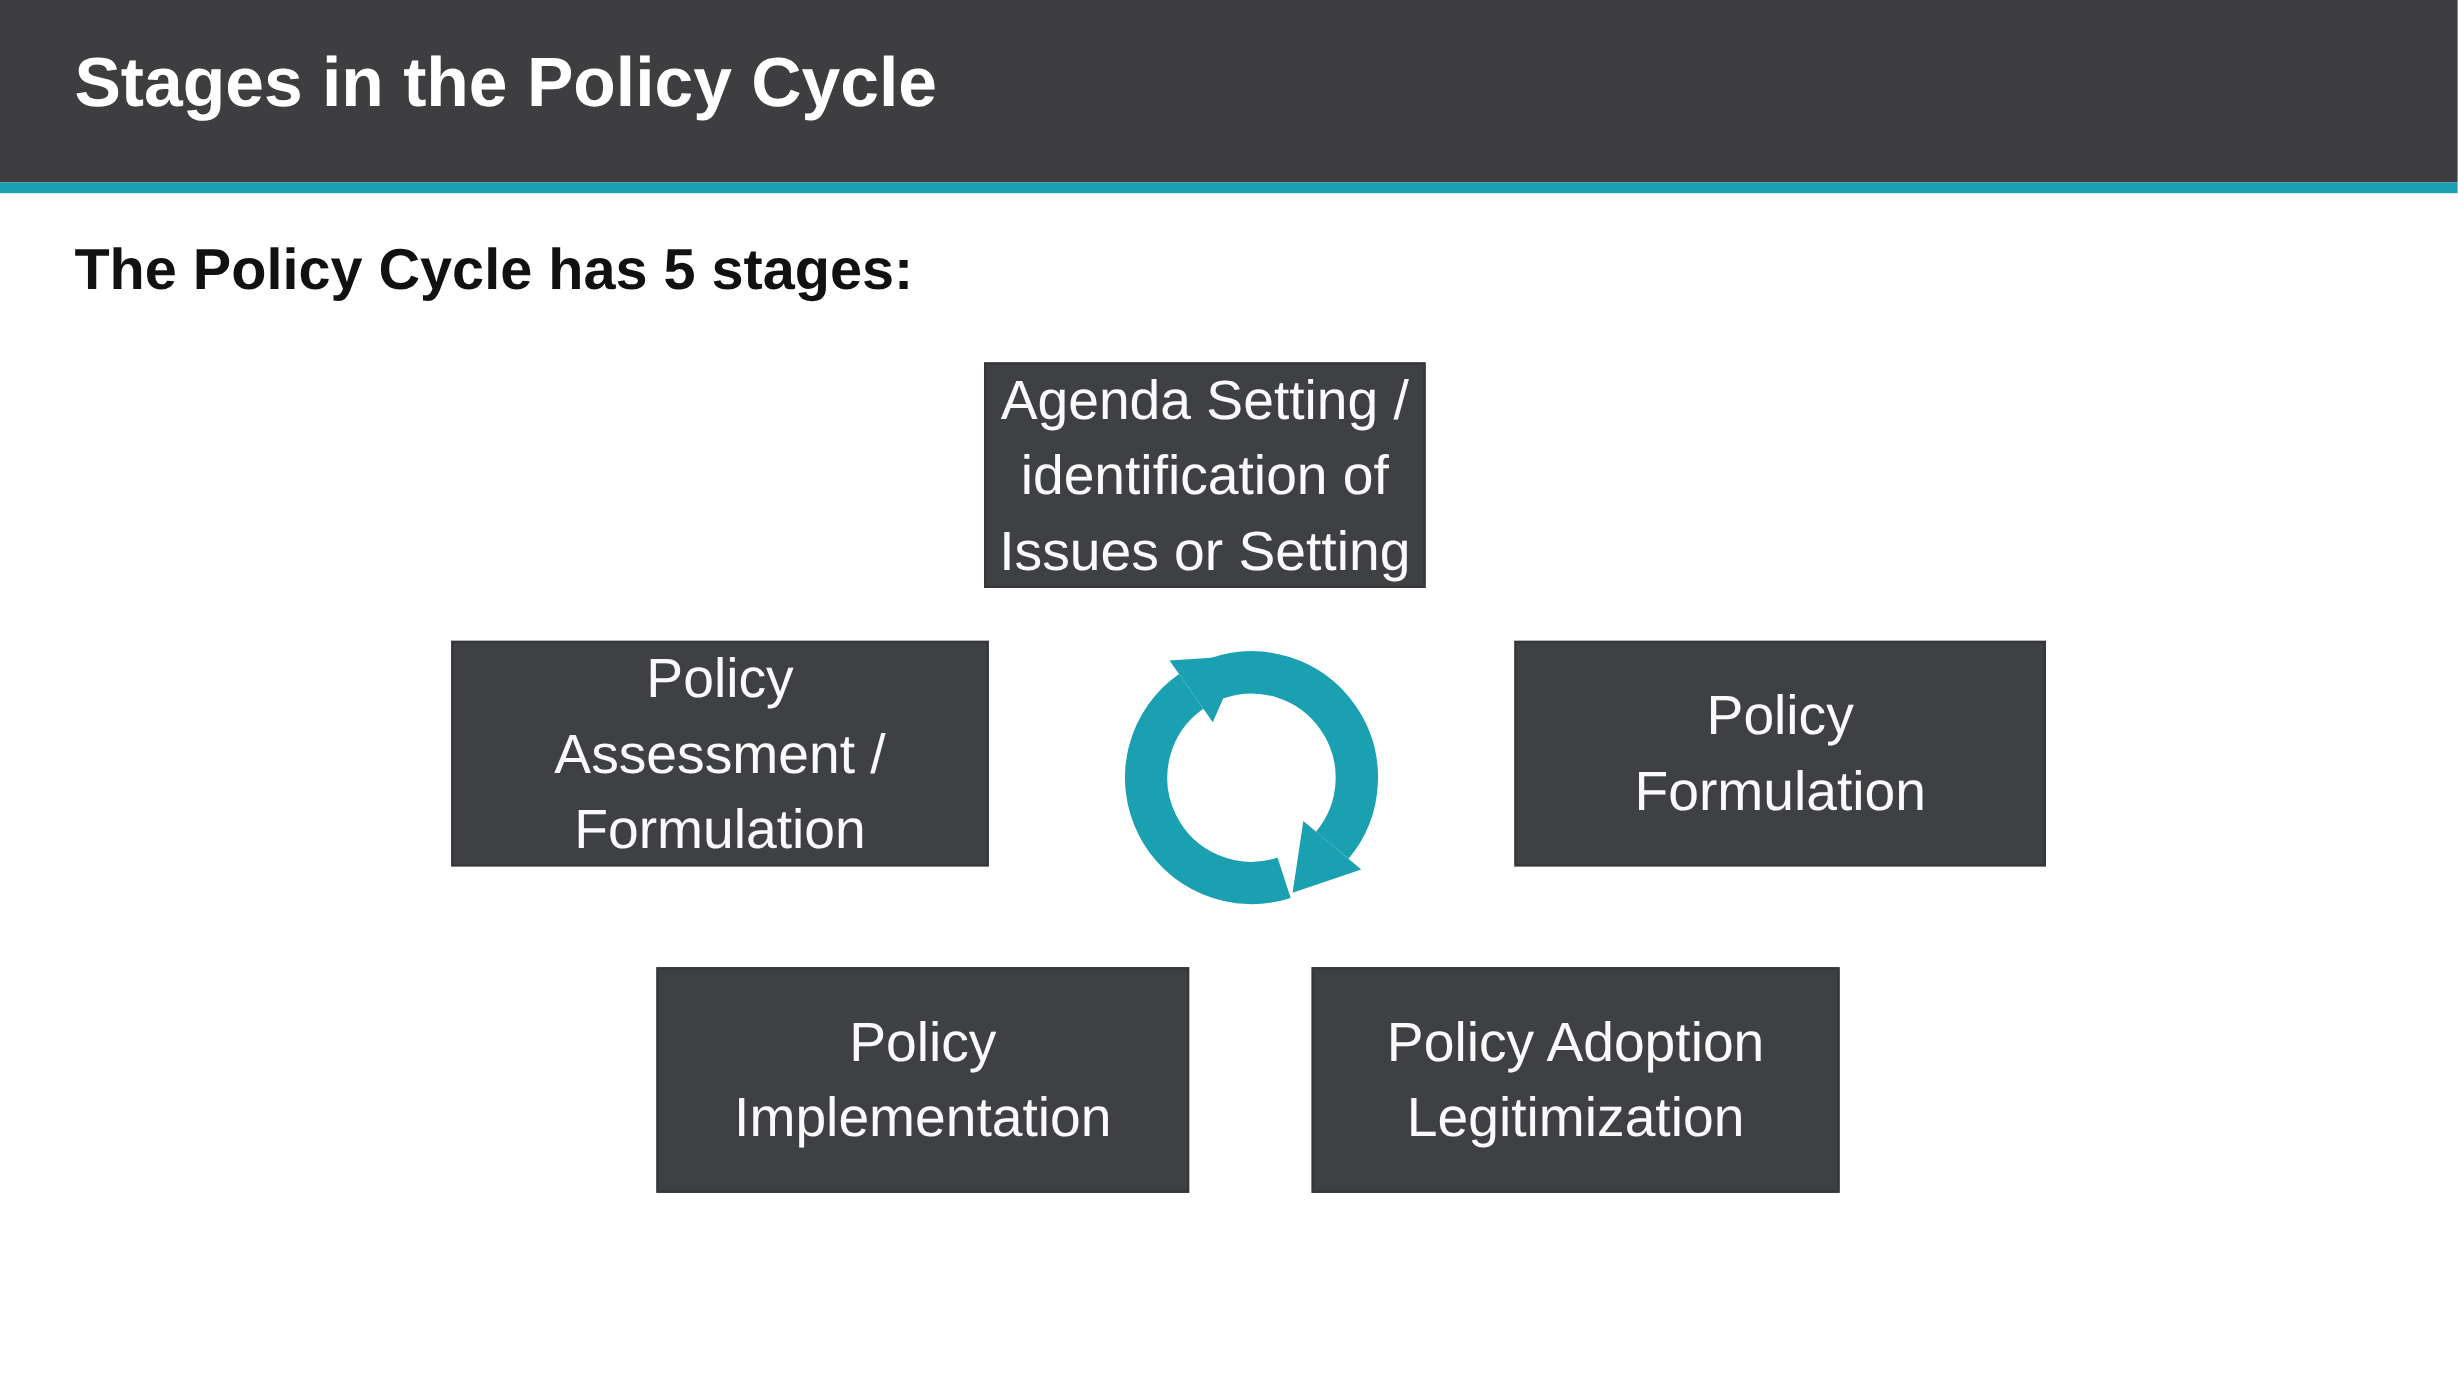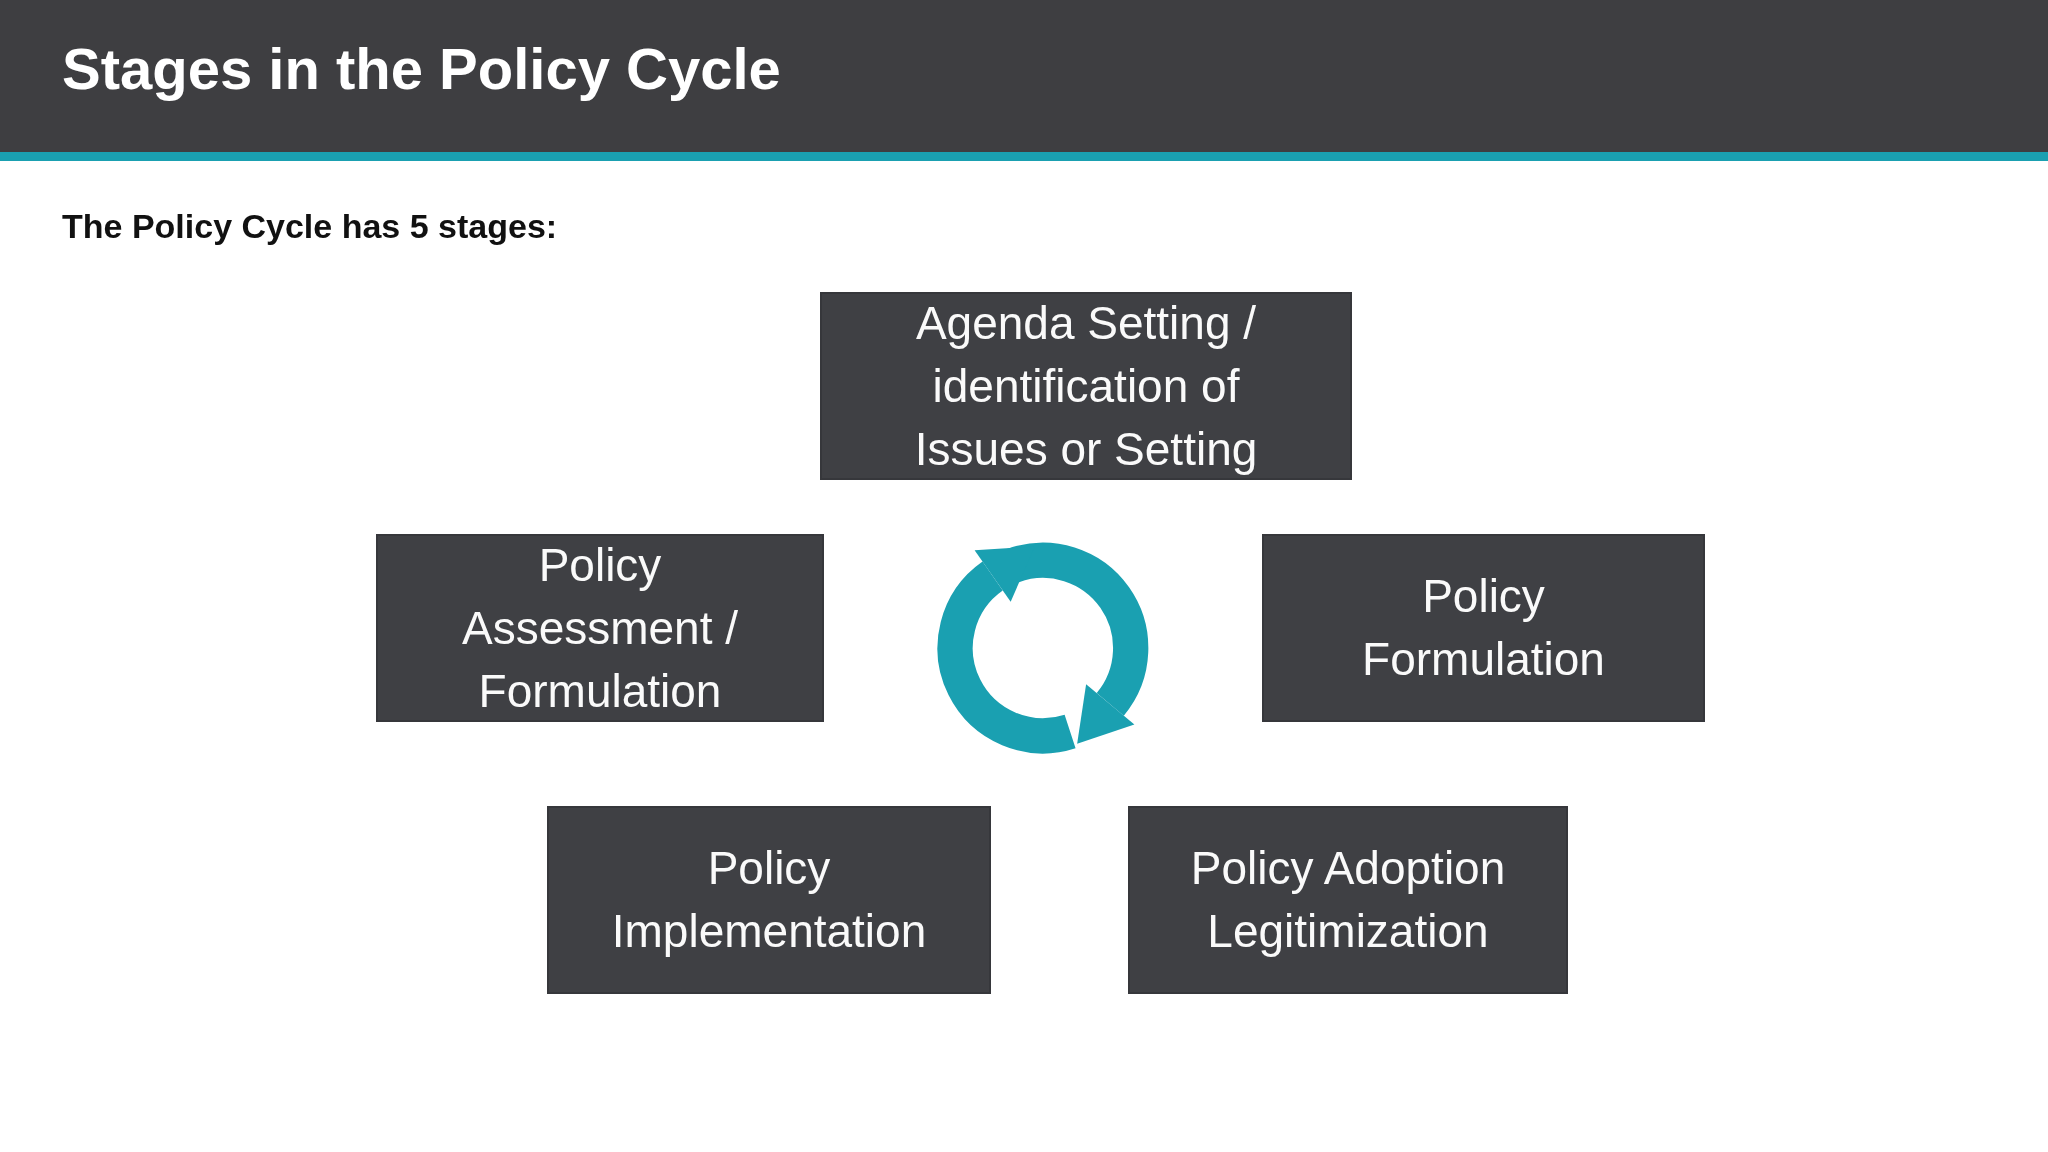--- a/index.html
+++ b/index.html
@@ -28,40 +28,40 @@
   }
   .accent-rule {
     position: absolute; left: 0; top: 152px;
     width: 2048px; height: 9px;
     background: var(--accent, #1AA0B1);
   }
   .subtitle {
     position: absolute; left: 62px; top: 196px;
     margin: 0;
     color: var(--subtitle-color, #111111);
-    font-size: 34px; font-weight: bold;
+    font-size: 48px; font-weight: bold;
     line-height: 60px;
     text-align: right;
   }
   .stage-box {
     position: absolute;
     background: var(--box-bg, #3F4044);
     border: 2px solid var(--box-border, #36373B);
     box-sizing: border-box;
     color: var(--box-text, #FAFAFA);
     font-size: 46px; line-height: 63px; font-weight: 400;
     display: flex; flex-direction: column;
     align-items: center; justify-content: center;
     text-align: center;
   }
-  .stage-agenda         { left: 820px;  top: 292px; width: 532px; height: 188px; align-items: center; }
+  .stage-agenda         { left: 820px;  top: 302px; width: 368px; height: 188px; align-items: center; }
   .stage-assessment     { left: 376px;  top: 534px; width: 448px; height: 188px; }
   .stage-formulation    { left: 1262px; top: 534px; width: 443px; height: 188px; }
   .stage-implementation { left: 547px;  top: 806px; width: 444px; height: 188px; }
-  .stage-adoption       { left: 1093px; top: 806px; width: 440px; height: 188px; margin-left: 35px; }
+  .stage-adoption       { left: 1093px; top: 806px; width: 440px; height: 188px; }
   .cycle-icon {
     position: absolute; left: 919px; top: 524px;
     width: 248px; height: 248px;
     color: var(--accent, #1AA0B1);
   }
 </style>
 </head>
 <body>
 
 <div class="slide">

